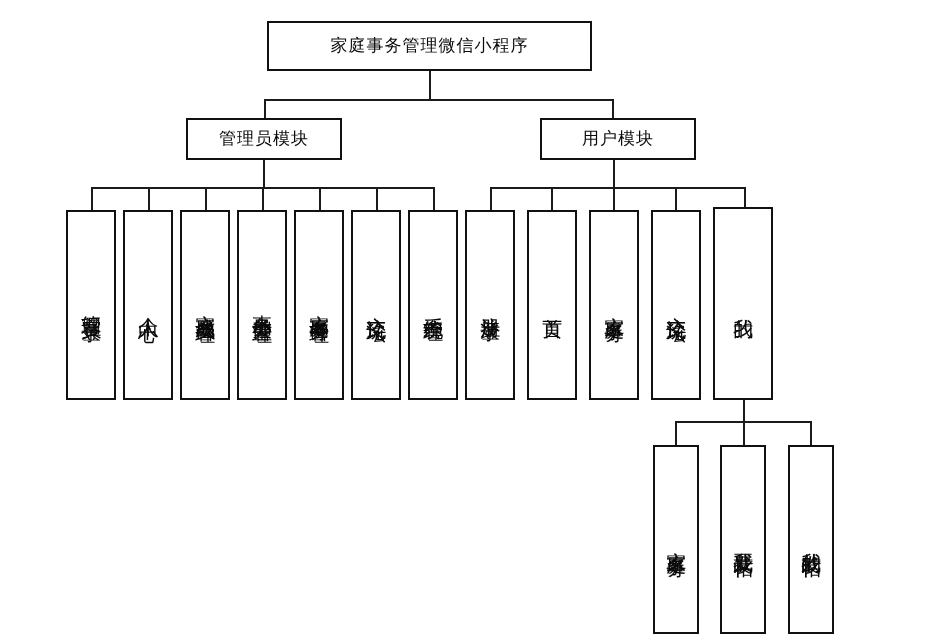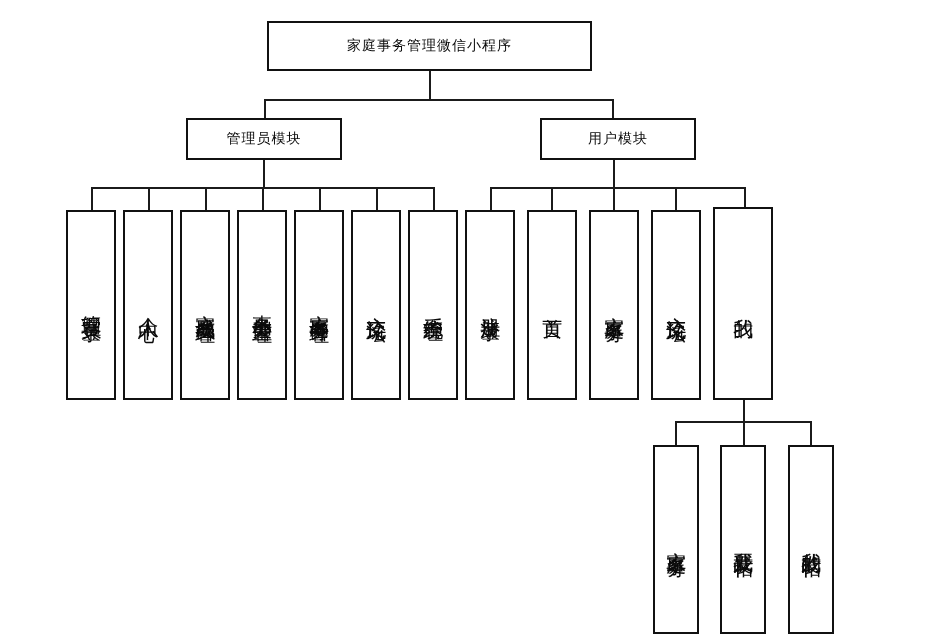--- a/index.html
+++ b/index.html
@@ -23,21 +23,21 @@
     box-sizing: border-box;
     border: 2px solid #111111;
     background: #ffffff;
     display: flex;
     align-items: center;
     justify-content: center;
     color: #0a0a0a;
   }
   
   .node.h {
-    font-size: 14px;
+    font-size: 17px;
     letter-spacing: 1px;
     line-height: 1.1;
     white-space: nowrap;
   }
   
   .node.v {
     writing-mode: vertical-rl;
     text-orientation: upright;
     font-size: 20px;
     line-height: 1.18;

